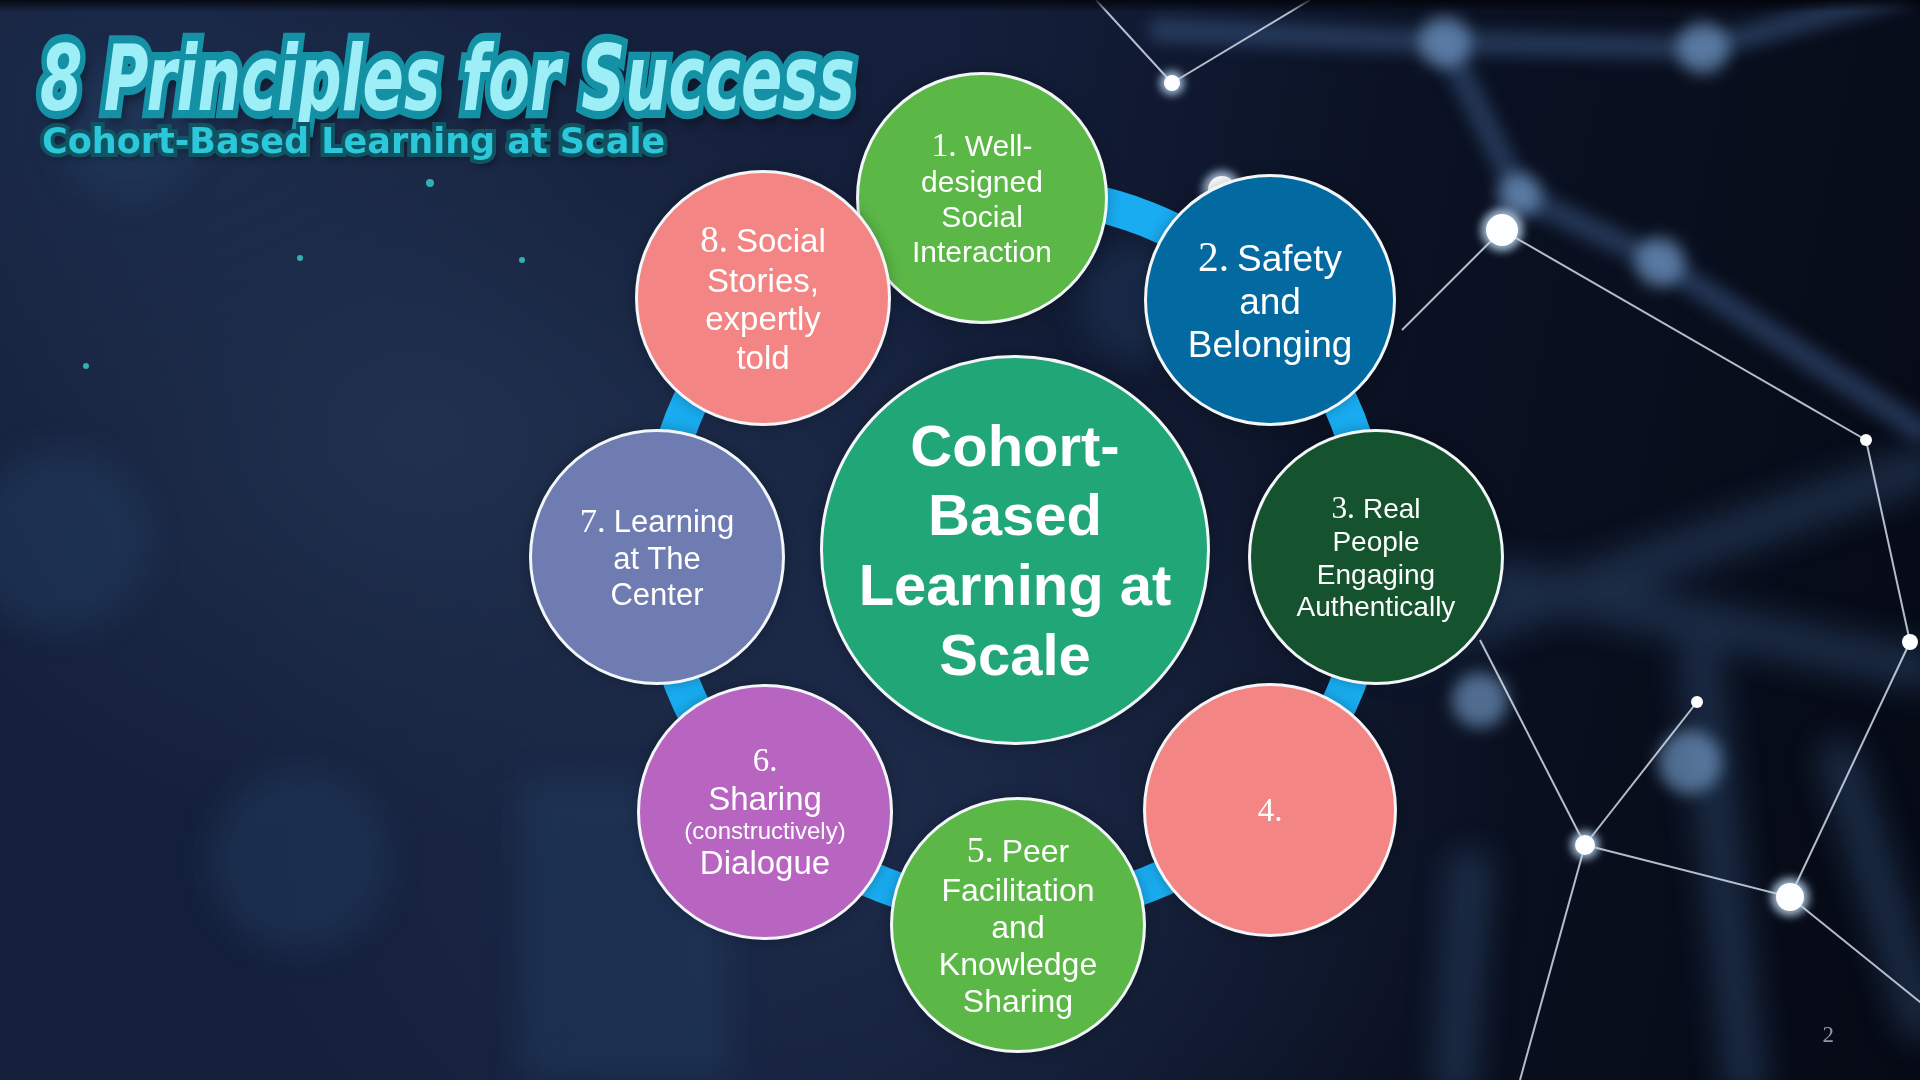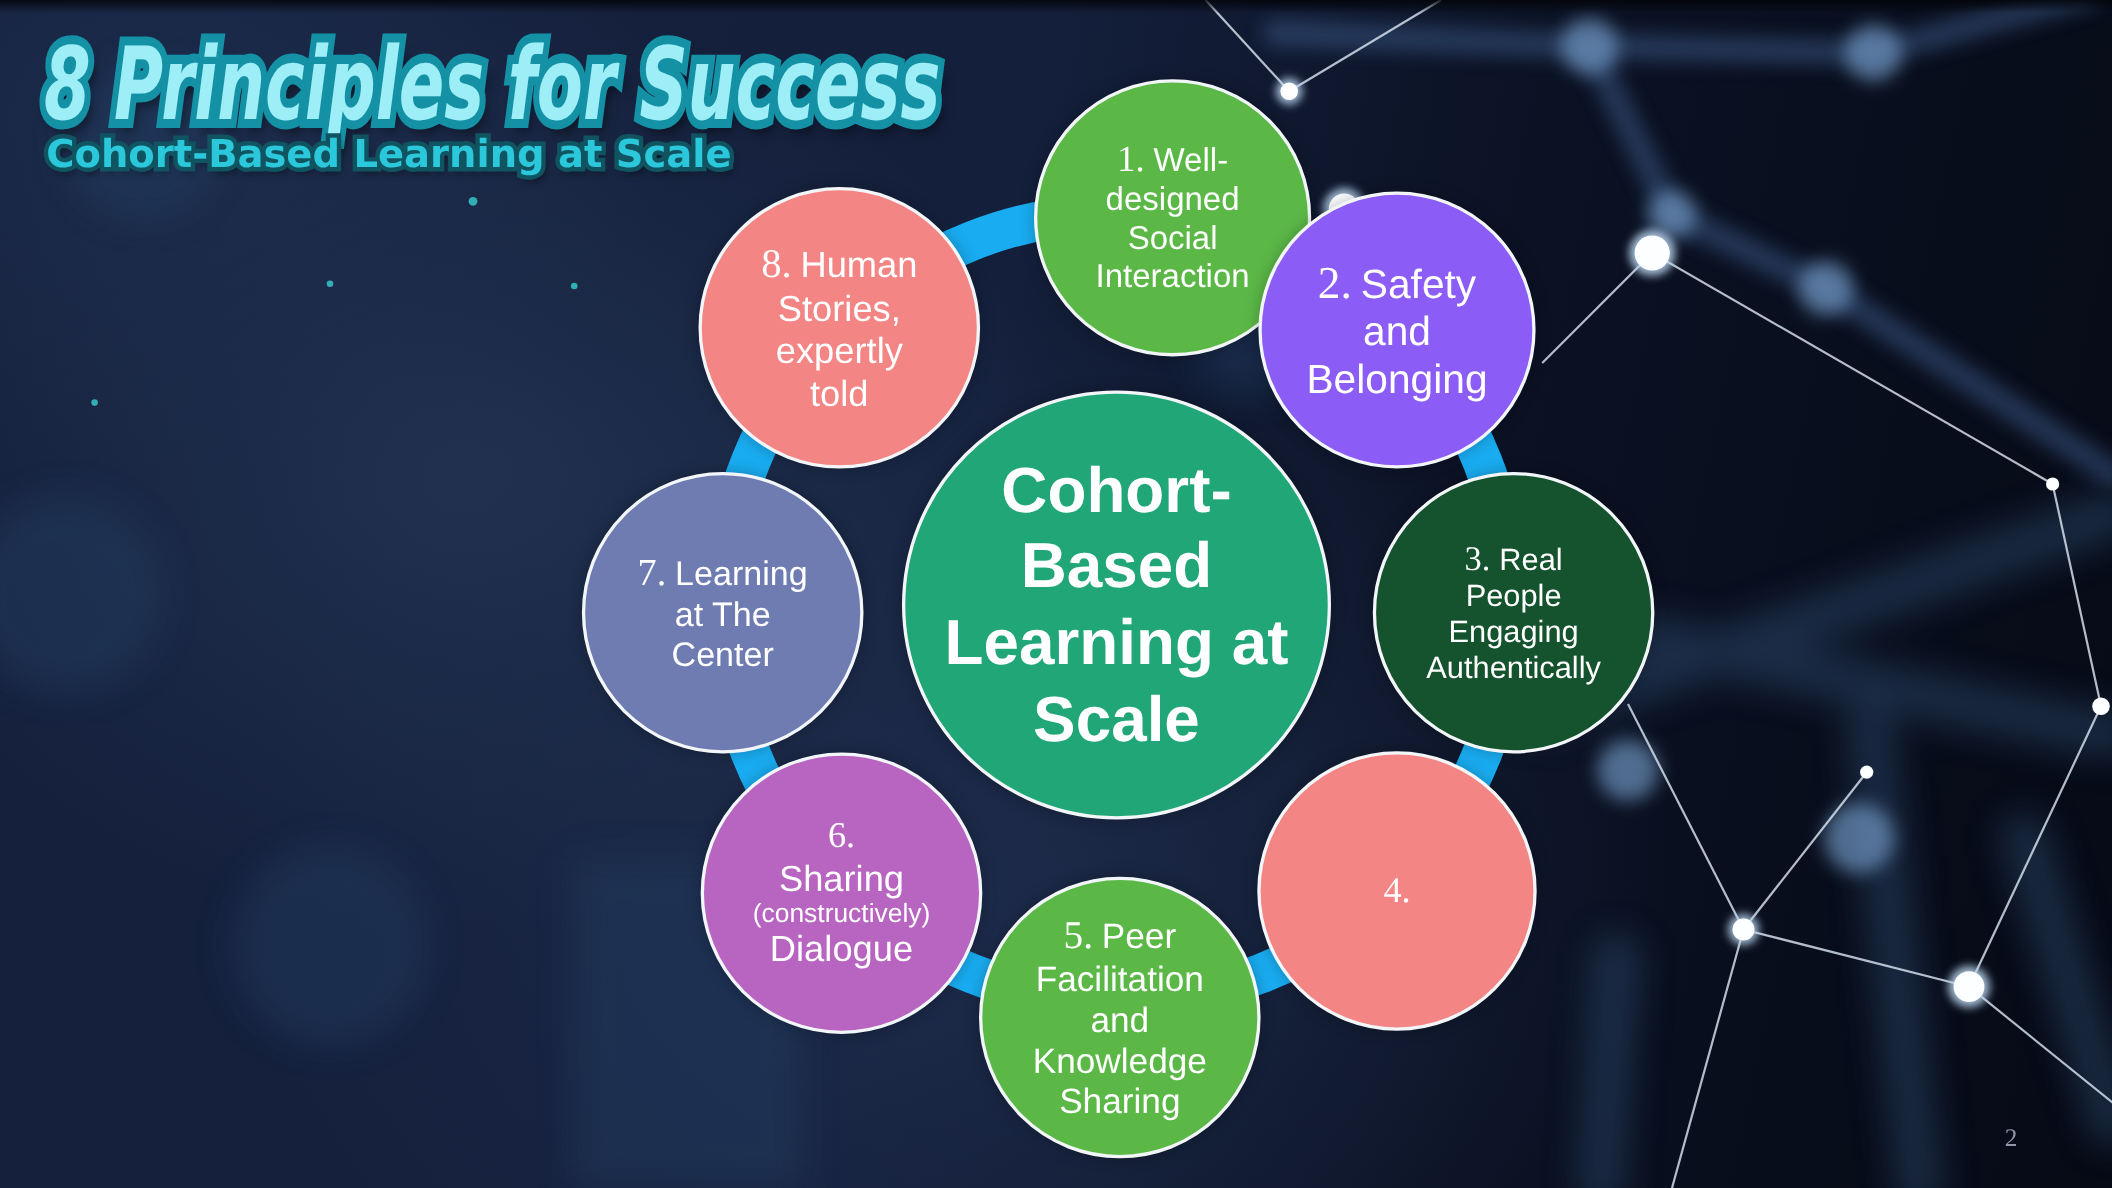--- a/index.html
+++ b/index.html
@@ -51,21 +51,21 @@
     position:absolute;z-index:4;box-sizing:border-box;border-radius:50%;
     border:3px solid #f3f6f9;color:#fff;display:flex;flex-direction:column;
     align-items:center;justify-content:center;text-align:center;line-height:1.16;
     box-shadow:0 0 14px rgba(0,0,0,.25);
   }
   .node p{margin:0;}
   .num{font-family:"Liberation Serif",serif;font-size:1.12em;margin-right:8px;}
   .numline{font-family:"Liberation Serif",serif;}
   .small{font-size:.72em;line-height:1.1;}
 
-  .n1{left:940px;top:72px;width:252px;height:252px;font-size:30px;padding:0 40px;}
+  .n1{left:856px;top:72px;width:252px;height:252px;font-size:30px;padding:0 40px;}
   .n2{left:1144px;top:174px;width:252px;height:252px;font-size:37px;padding:0 32px;}
   .n3{left:1248px;top:429px;width:256px;height:256px;font-size:28px;padding:0 34px;}
   .n4{left:1143px;top:683px;width:254px;height:254px;font-size:25px;padding:0 34px;}
   .n4 .numline{font-size:33px;}
   .n5{left:890px;top:797px;width:256px;height:256px;font-size:32px;padding:0 36px;}
   .n6{left:637px;top:684px;width:256px;height:256px;font-size:33px;padding:0 30px;}
   .n6 .numline{font-size:33px;}
   .n6 .small{font-size:24px;}
   .n7{left:529px;top:429px;width:256px;height:256px;font-size:31px;padding:0 40px;}
   .n7 .small{font-size:27px;}
@@ -177,21 +177,21 @@
 <div class="subtitle" data-text="Cohort-Based Learning at Scale">Cohort-Based Learning at Scale</div>
 
 <svg class="ring-svg" width="1920" height="1080" viewBox="0 0 1920 1080">
   <circle id="ring-circle" cx="1015" cy="552" r="358" fill="none" stroke="#19acf0" stroke-width="36"></circle>
 </svg>
 
 <div class="node n1" style="background: rgb(91, 184, 71);">
   <p><span class="num">1.</span><span>Well-designed Social Interaction</span></p>
 </div>
 
-<div class="node n2" style="background: #8b5cf6;">
+<div class="node n2" style="background: #0369a1;">
   <p><span class="num">2.</span><span>Safety and Belonging</span></p>
 </div>
 
 <div class="node n3" style="background: #14532d;">
   <p><span class="num">3.</span><span>Real People Engaging Authentically</span></p>
 </div>
 
 <div class="node n4" style="background: rgb(244, 133, 133);">
   <p class="numline">4.</p>
 </div>
@@ -205,20 +205,20 @@
   <p>Sharing</p>
   <p class="small">(constructively)</p>
   <p>Dialogue</p>
 </div>
 
 <div class="node n7" style="background: rgb(110, 124, 178); gap: 22px;">
   <p><span class="num">7.</span><span>Learning at The Center</span></p>
 </div>
 
 <div class="node n8" style="background: rgb(244, 133, 133);">
-  <p><span class="num">8.</span><span>Human Stories, expertly told</span></p>
+  <p><span class="num">8.</span><span>Social Stories, expertly told</span></p>
 </div>
 
 <div class="node center-node" style="background: rgb(33, 166, 120);">
   <p>Cohort-Based Learning at Scale</p>
 </div>
 
 <div class="page-number">2</div>
 
 </body></html>

